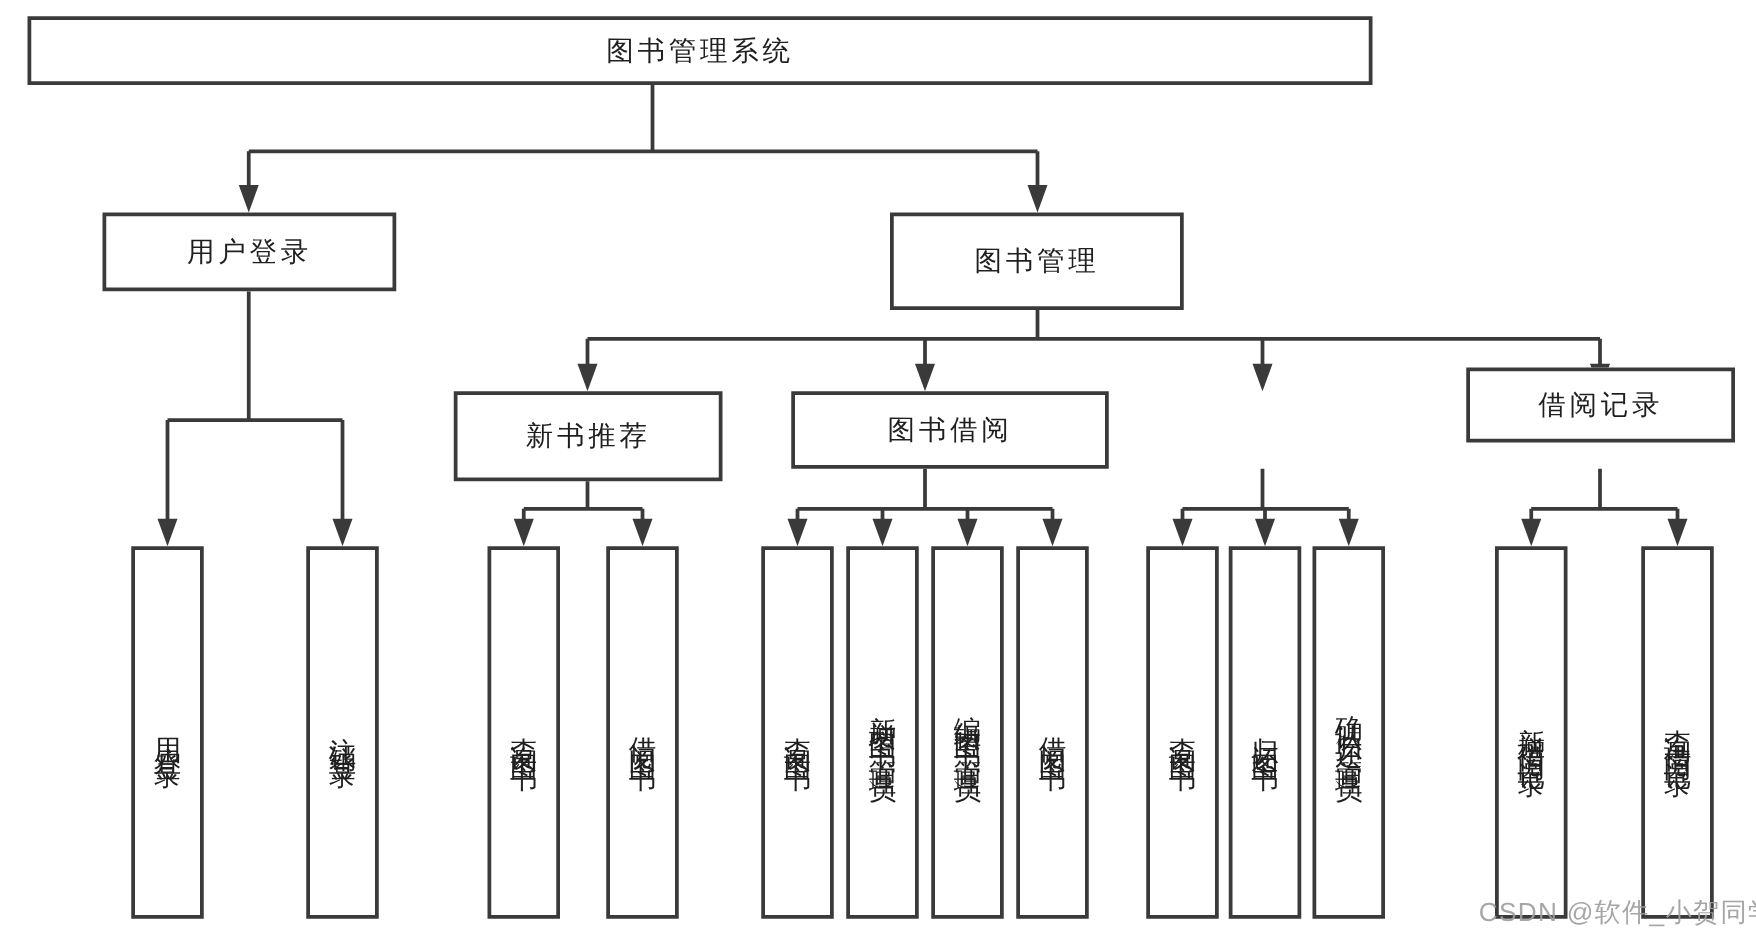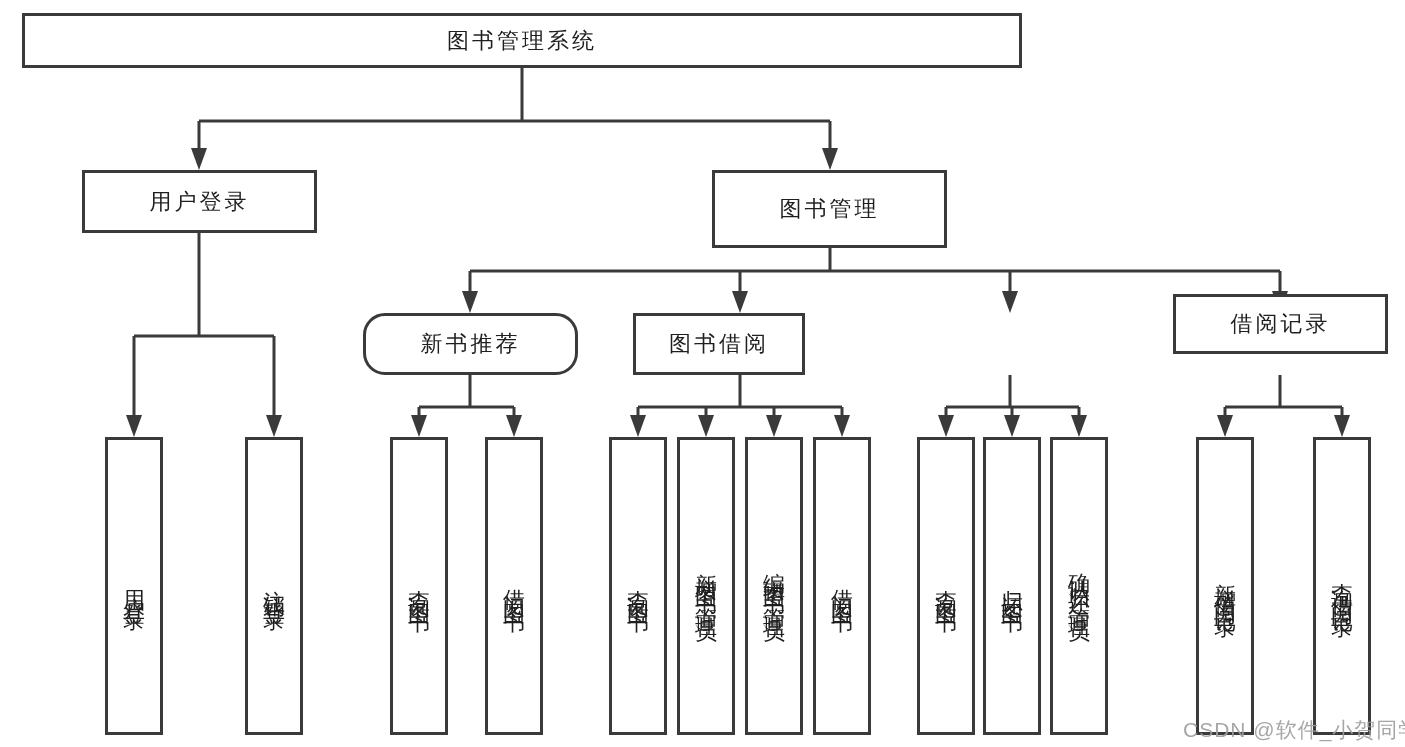--- a/index.html
+++ b/index.html
@@ -87,35 +87,35 @@
       <polygon points="766,415 782,415 774,437"></polygon>
       <polygon points="834,415 850,415 842,437"></polygon>
       <polygon points="938,415 954,415 946,437"></polygon>
       <polygon points="1004,415 1020,415 1012,437"></polygon>
       <polygon points="1071,415 1087,415 1079,437"></polygon>
       <polygon points="1217,415 1233,415 1225,437"></polygon>
       <polygon points="1334,415 1350,415 1342,437"></polygon>
     </g>
   </svg>
 
-  <div class="box h" style="left:22px; top:13px; width:1000px; height:55px;">
+  <div class="box h" style="left:22px; top:13px; width:1076px; height:55px;">
     <span>图书管理系统</span>
   </div>
 
   <div class="box h" style="left:82px; top:170px; width:235px; height:63px;">
     <span>用户登录</span>
   </div>
   <div class="box h" style="left:712px; top:170px; width:235px; height:78px;">
     <span>图书管理</span>
   </div>
 
-  <div class="box h" style="left:363px; top:313px; width:215px; height:62px;border-radius:22px;">
+  <div class="box h" style="left:363px; top:313px; width:215px; height:72px;">
     <span>新书推荐</span>
   </div>
-  <div class="box h" style="left:633px; top:313px; width:172px; height:62px;">
+  <div class="box h" style="left:633px; top:313px; width:254px; height:62px;">
     <span>图书借阅</span>
   </div>
   <div class="box h" style="left:1173px; top:294px; width:215px; height:60px;">
     <span>借阅记录</span>
   </div>
 
   <div class="box v" style="left:105px; top:437px; width:58px; height:298px;">
     <span class="vtext">用户登录</span>
   </div>
   <div class="box v" style="left:245px; top:437px; width:58px; height:298px;">

